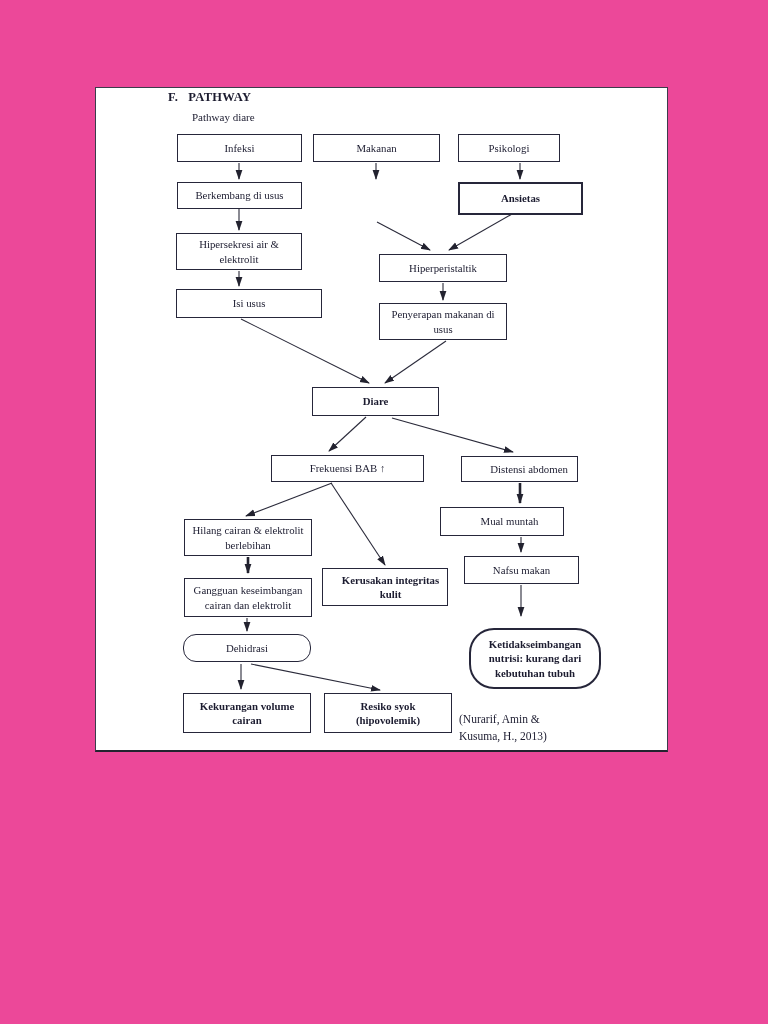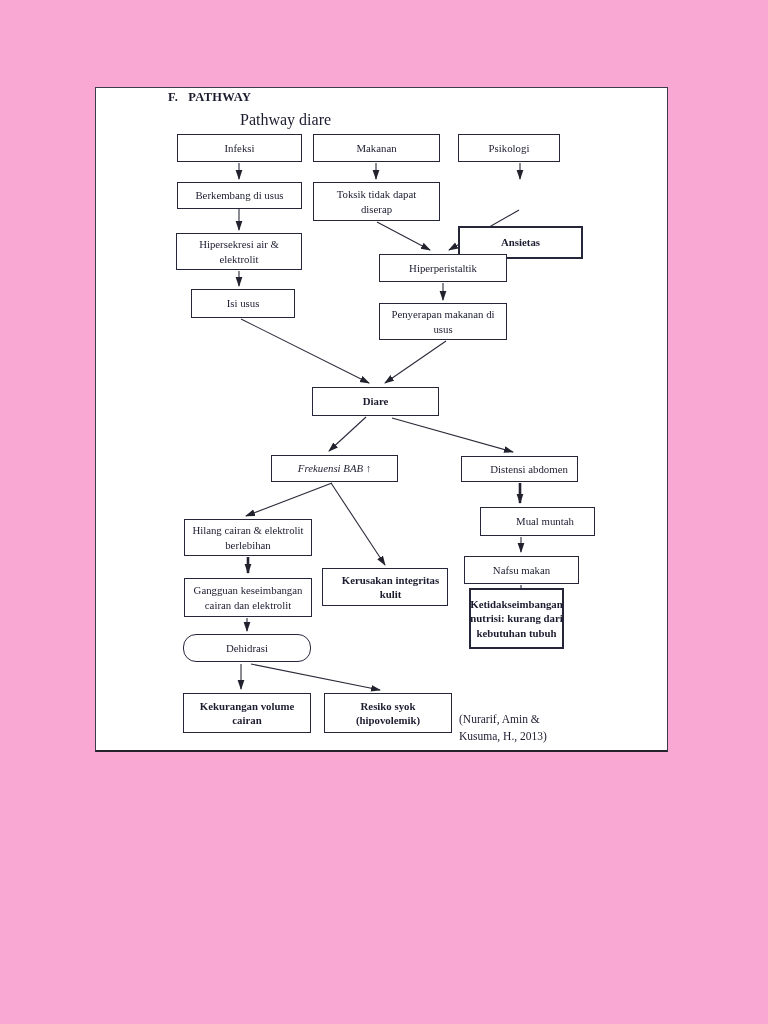--- a/index.html
+++ b/index.html
@@ -1,32 +1,32 @@
 <!DOCTYPE html>
 <html><head>
 <meta charset="utf-8">
 <style>
   html, body { margin:0; padding:0; background:#ffffff; }
   .canvas {
-    position:relative; width:768px; height:1024px; background:#f9a8d4;
+    position:relative; width:768px; height:1024px; background:#ec4899;
     font-family:"Liberation Serif","DejaVu Serif",serif; color:#1c1c30;
     overflow:hidden;
   }
   .frame {
     position:absolute; left:95px; top:87px; width:573px; height:665px;
     border:1.3px solid #3c3c4c; border-bottom:2.5px solid #23232f;
     background:#ffffff; box-sizing:border-box;
   }
   .heading {
     position:absolute; left:168px; top:90px;
     font-size:12.5px; font-weight:bold; letter-spacing:0.3px;
   }
   .heading .letter { display:inline-block; margin-right:10px; }
   .subtitle {
-    position:absolute; left:192px; top:111px; font-size:16px;margin-left:48px;
+    position:absolute; left:192px; top:111px; font-size:11px;
   }
   .arrows { position:absolute; left:0; top:0; pointer-events:none; }
   .node {
     position:absolute; box-sizing:border-box;
     border:1.4px solid #26263a; background:#ffffff;
     display:flex; align-items:center; justify-content:center;
     text-align:center; font-size:10.8px; line-height:1.3;
     padding:1px 6px; color:#1c1c30;
   }
   .node.bold { font-weight:bold; }
@@ -80,44 +80,43 @@
       <line x1="248" y1="557" x2="248" y2="573" marker-end="url(#ah)"></line>
       <line x1="520" y1="483" x2="520" y2="503" marker-end="url(#ah)"></line>
     </g>
   </svg>
 
   <div class="node" style="left:177px;top:134px;width:125px;height:28px;text-align:right;">Infeksi</div>
   <div class="node" style="left:313px;top:134px;width:127px;height:28px;">Makanan</div>
   <div class="node" style="left:458px;top:134px;width:102px;height:28px;">Psikologi</div>
 
   <div class="node" style="left:177px;top:182px;width:125px;height:27px;">Berkembang di usus</div>
-  <div class="node" style="left:313px;top:182px;width:127px;height:39px;">Toksik tidak dapat diserap</div>
-  <div class="node bold thick" style="left:458px;top:182px;width:125px;height:33px;margin-top:44px;">Ansietas</div>
+  <div class="node bold thick" style="left:458px;top:182px;width:125px;height:33px;">Ansietas</div>
 
   <div class="node" style="left:176px;top:233px;width:126px;height:37px;">Hipersekresi air &amp; elektrolit</div>
-  <div class="node" style="left:176px;top:289px;width:104px;height:29px;margin-left:15px;">Isi usus</div>
+  <div class="node" style="left:176px;top:289px;width:146px;height:29px;">Isi usus</div>
 
   <div class="node" style="left:379px;top:254px;width:128px;height:28px;">Hiperperistaltik</div>
   <div class="node" style="left:379px;top:303px;width:128px;height:37px;">Penyerapan makanan di usus</div>
 
   <div class="node bold" style="left:312px;top:387px;width:127px;height:29px;">Diare</div>
 
-  <div class="node" style="left:271px;top:455px;width:127px;height:27px;font-style:italic;">Frekuensi BAB ↑</div>
+  <div class="node" style="left:271px;top:455px;width:153px;height:27px;">Frekuensi BAB ↑</div>
   <div class="node" style="left:461px;top:456px;width:117px;height:26px;padding-left:25px;">Distensi abdomen</div>
 
   <div class="node" style="left:184px;top:519px;width:128px;height:37px;">Hilang cairan &amp; elektrolit berlebihan</div>
   <div class="node bold" style="left:322px;top:568px;width:126px;height:38px;padding-left:17px;">Kerusakan integritas kulit</div>
 
-  <div class="node" style="left:480px;top:507px;width:115px;height:29px;padding-left:21px;">Mual muntah</div>
+  <div class="node" style="left:440px;top:507px;width:124px;height:29px;padding-left:21px;">Mual muntah</div>
   <div class="node" style="left:464px;top:556px;width:115px;height:28px;">Nafsu makan</div>
 
   <div class="node" style="left:184px;top:578px;width:128px;height:39px;">Gangguan keseimbangan cairan dan elektrolit</div>
   <div class="node" style="left:183px;top:634px;width:128px;height:28px;border-radius:13px;">Dehidrasi</div>
 
-  <div class="node bold thick" style="left:469px;top:588px;width:95px;height:61px;">Ketidakseimbangan nutrisi: kurang dari kebutuhan tubuh</div>
+  <div class="node bold thick" style="left:469px;top:628px;width:132px;height:61px;border-radius:25px;">Ketidakseimbangan nutrisi: kurang dari kebutuhan tubuh</div>
 
   <div class="node bold" style="left:183px;top:693px;width:128px;height:40px;">Kekurangan volume cairan</div>
   <div class="node bold" style="left:324px;top:693px;width:128px;height:40px;font-family:Liberation Serif, serif;">Resiko syok (hipovolemik)</div>
 
   <div class="citation">
     <div>(Nurarif, Amin &amp;</div>
     <div>Kusuma, H., 2013)</div>
   </div>
 
 </div>

